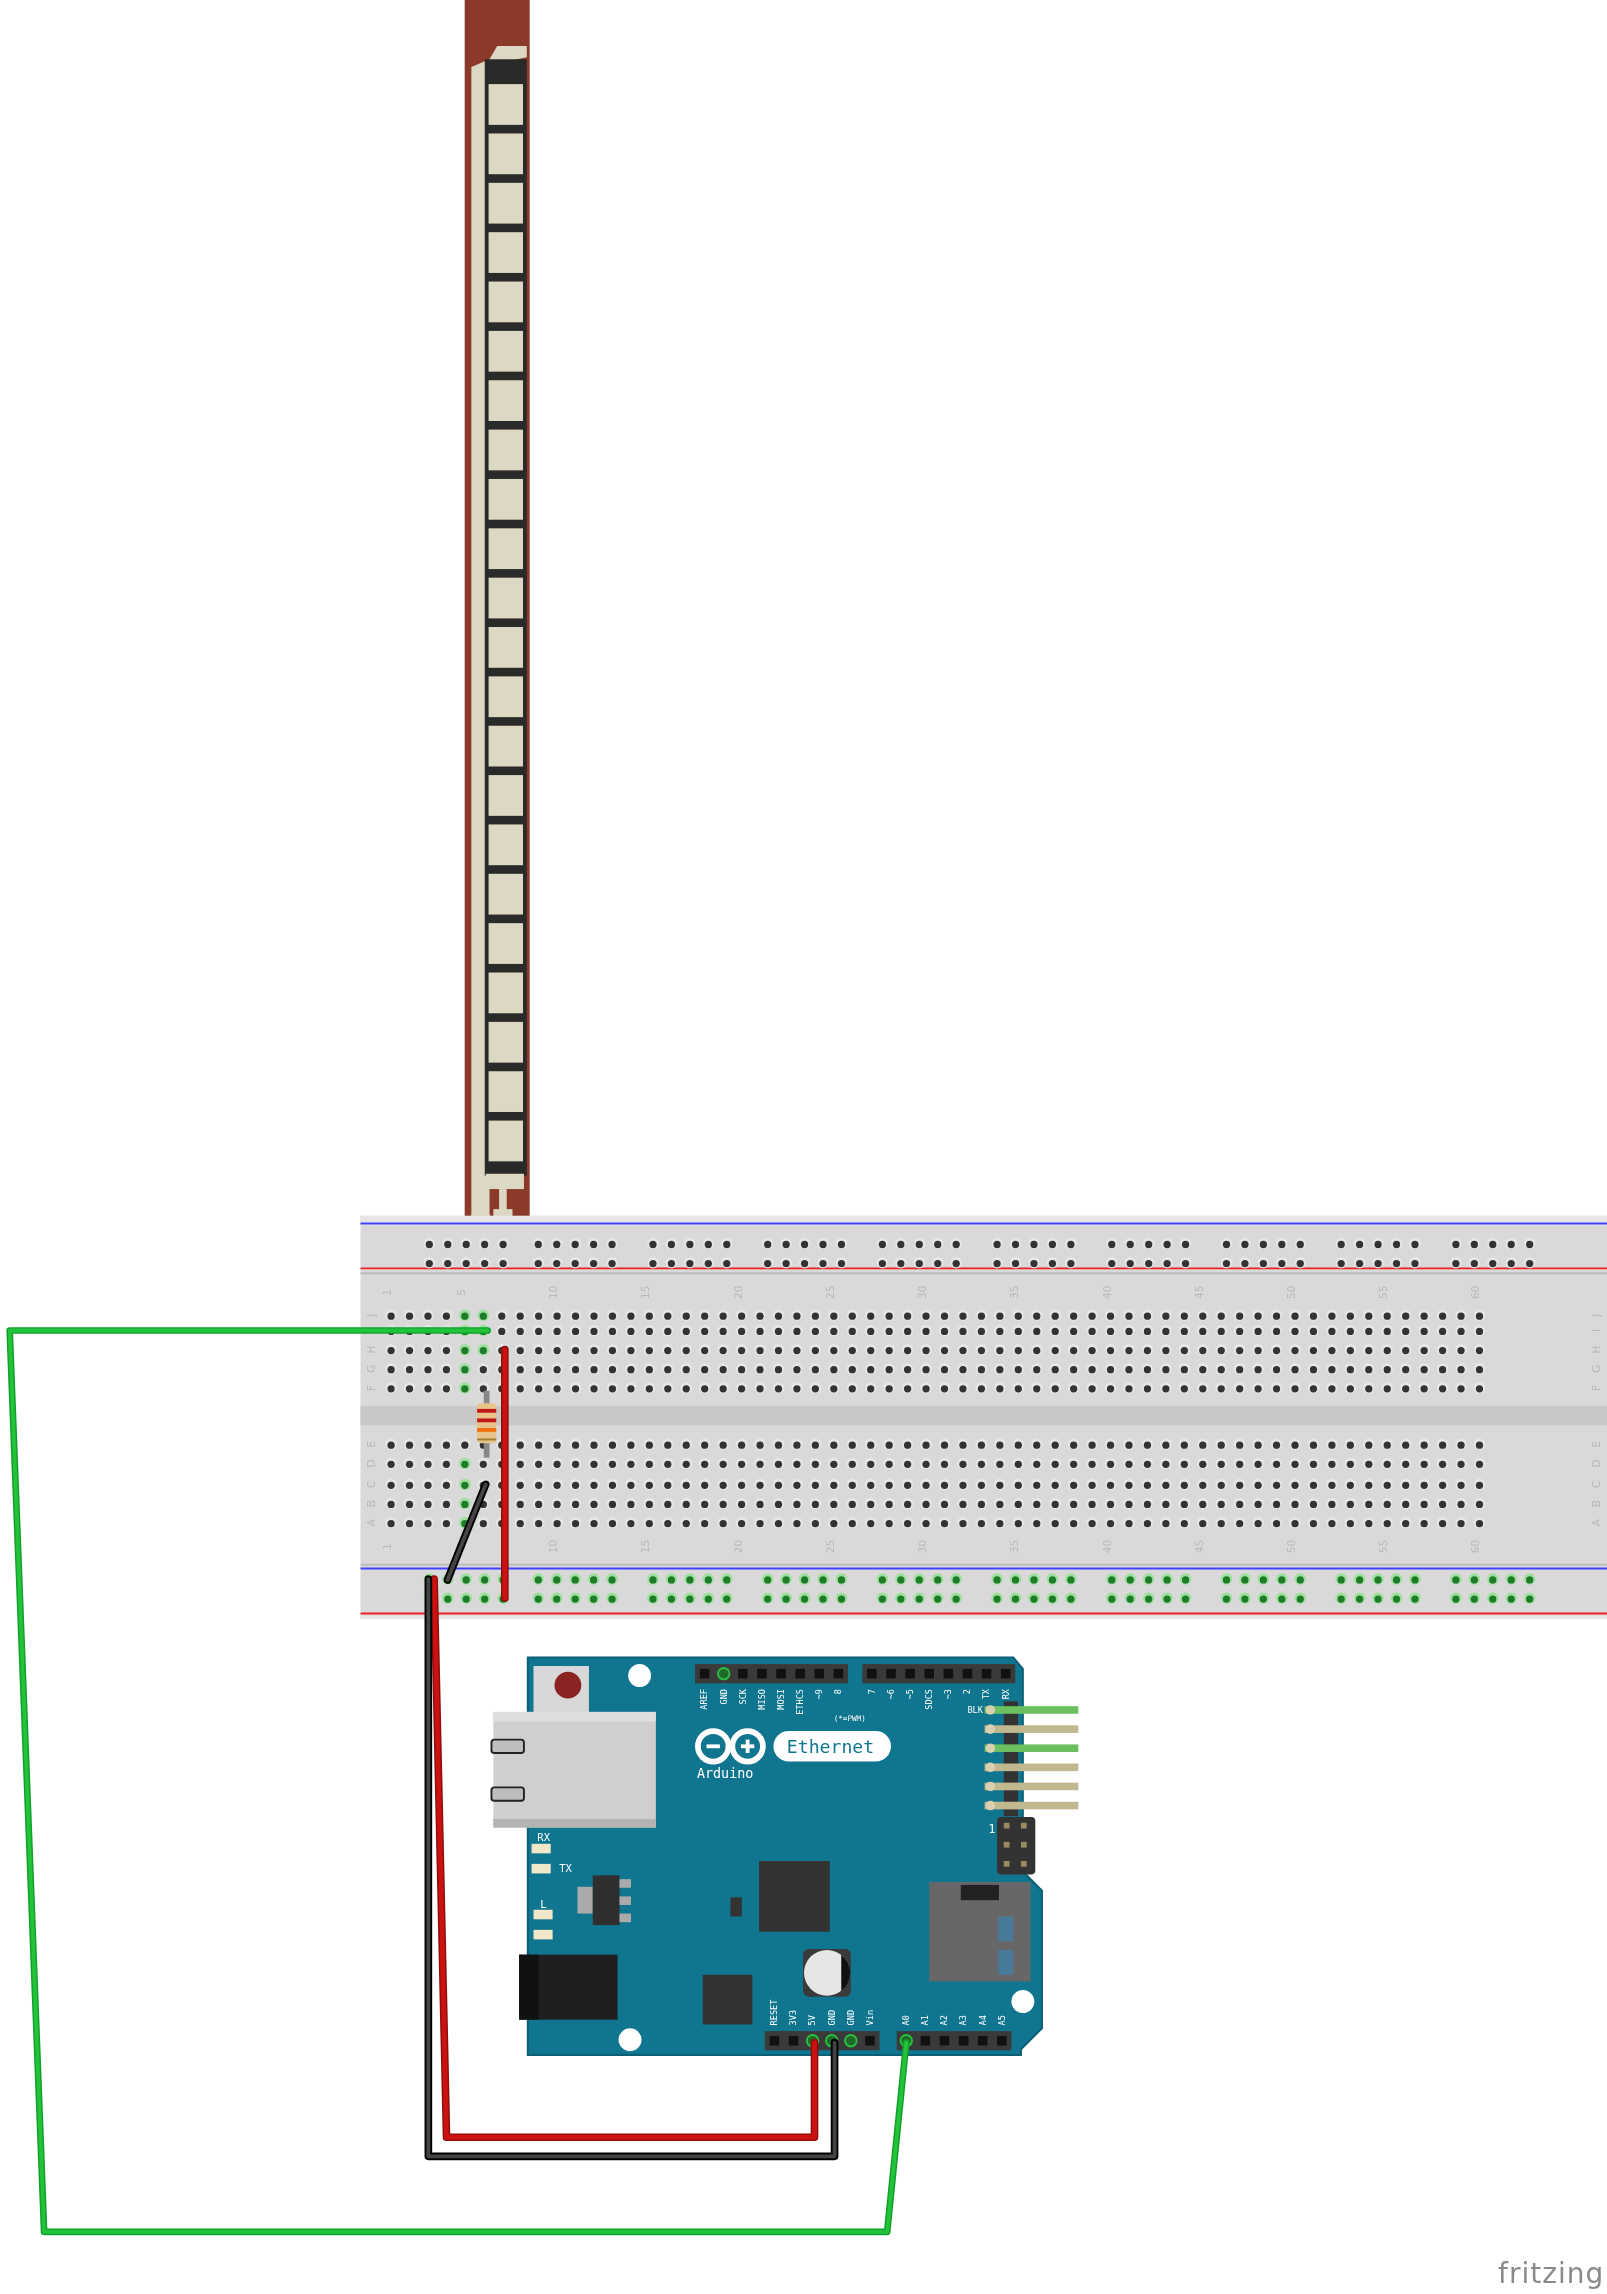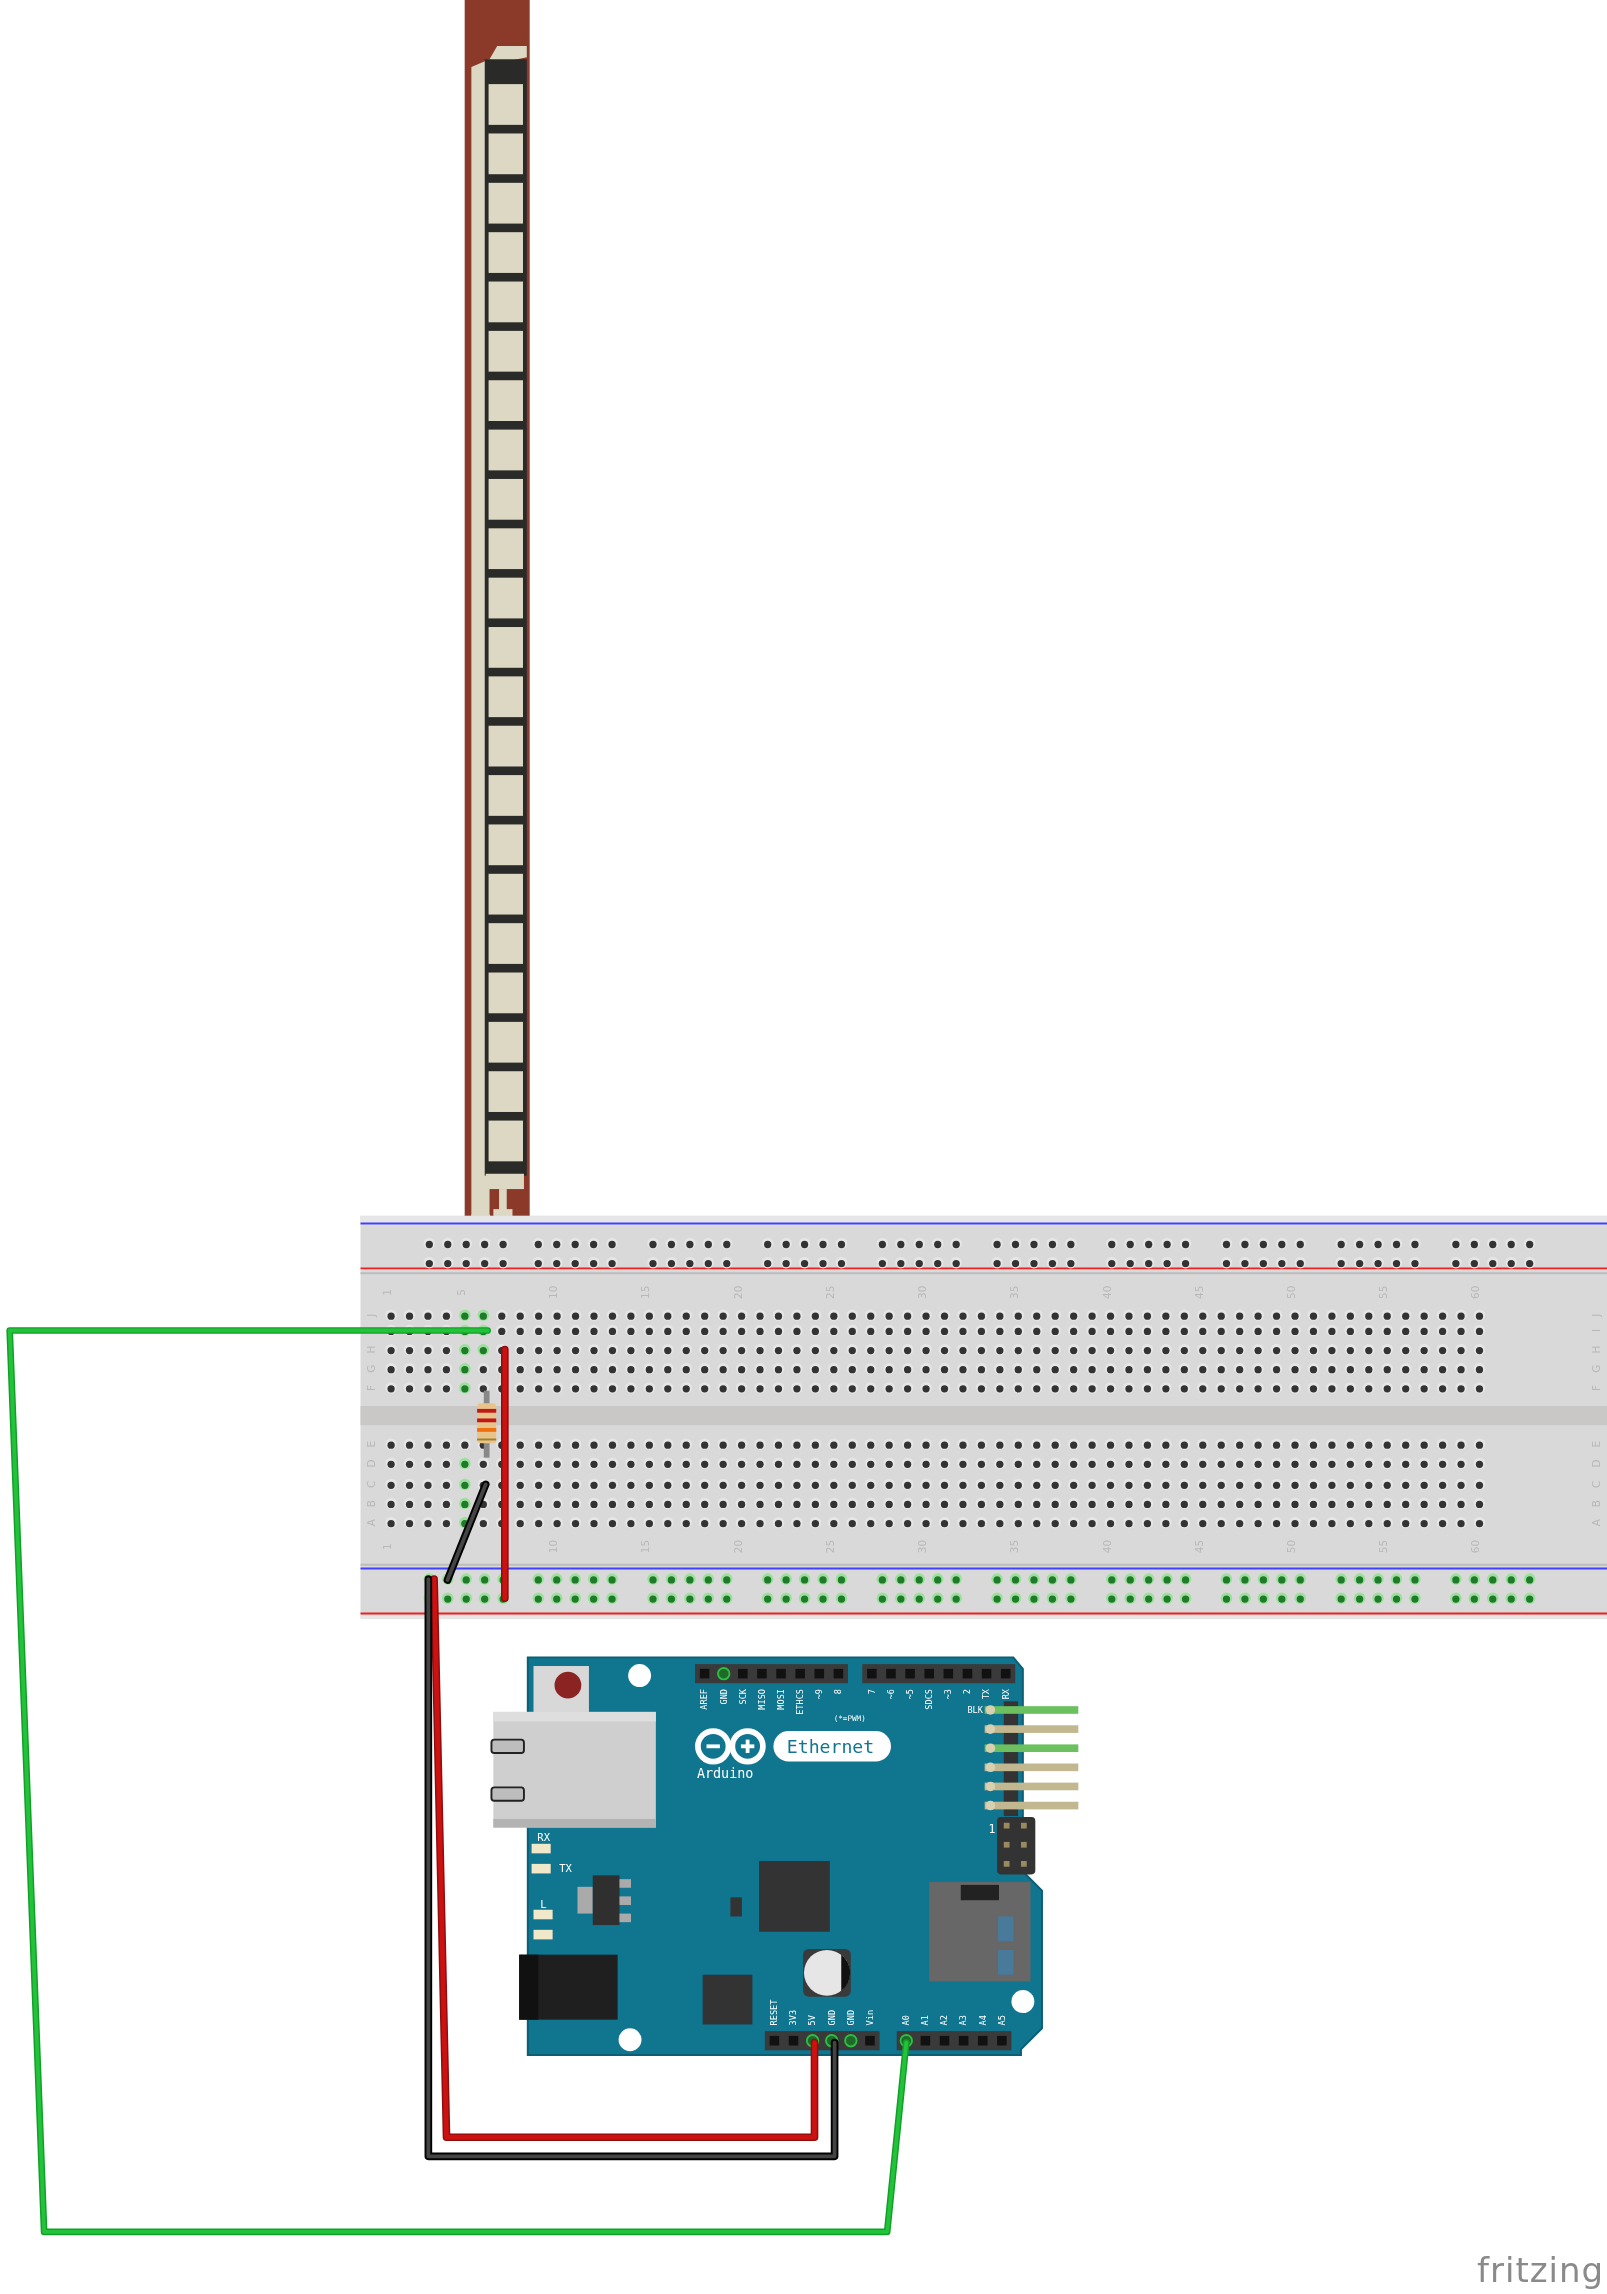--- a/index.html
+++ b/index.html
@@ -1,21 +1,21 @@
 <!DOCTYPE html>
 <html><head>
 <meta charset="utf-8">
 <style>
   html, body { margin: 0; padding: 0; background: #ffffff; }
   body { width: 1608px; height: 2294px; position: relative; overflow: hidden; font-family: "DejaVu Sans", sans-serif; }
   #canvas { position: absolute; left: 0; top: 0; }
   .mono { font-family: "DejaVu Sans Mono", monospace; }
   .bb-label { font-family: "DejaVu Sans", sans-serif; font-size: 11px; fill: #b8b8b8; }
   .pin-label { font-family: "DejaVu Sans Mono", monospace; font-size: 9px; fill: #ffffff; }
-  .fritzing { position: absolute; right: 3.8px; bottom: 3.8px; font-family: "DejaVu Sans", sans-serif; font-size: 34px; color: #8a8a8a; letter-spacing: 1px; }
+  .fritzing { position: absolute; right: 3.8px; bottom: 3.8px; font-family: "DejaVu Sans", sans-serif; font-size: 28px; color: #8a8a8a; letter-spacing: 1px; }
 </style>
 </head>
 <body>
 
 <svg id="canvas" width="1608" height="2294" viewBox="0 0 1682 2400" xmlns="http://www.w3.org/2000/svg">
   <defs>
     <pattern id="hole" width="20" height="20" patternUnits="userSpaceOnUse">
       <circle cx="10" cy="10" r="6.5" fill="#e8e8e8"></circle>
       <circle cx="10" cy="11" r="4" fill="#333"></circle>
     </pattern>

